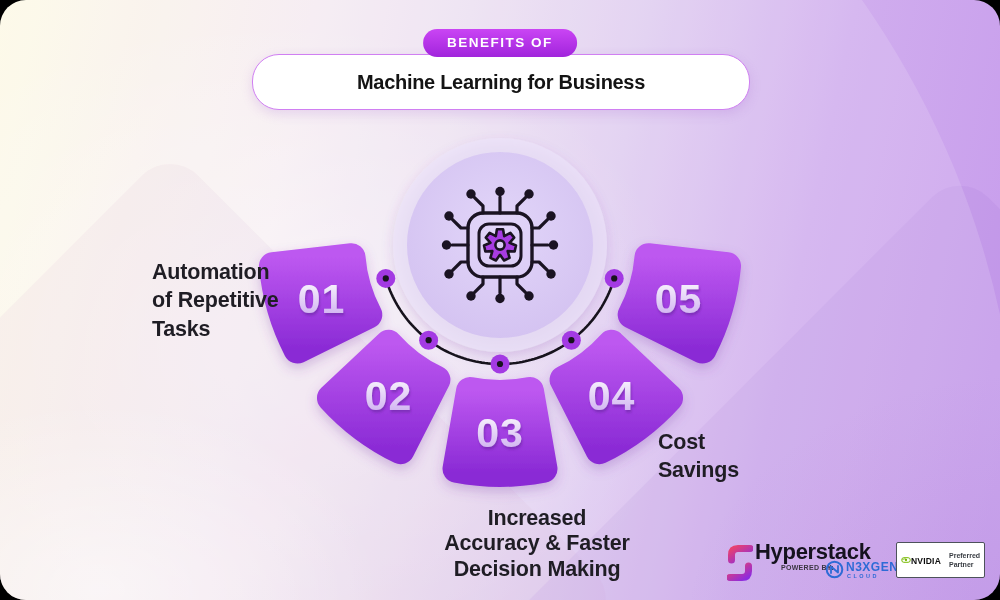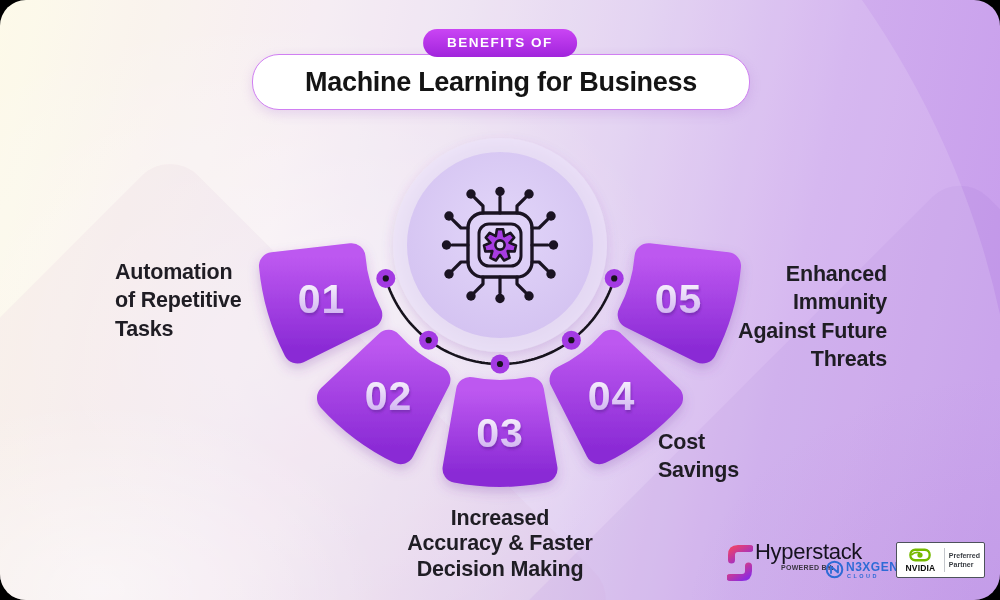--- a/index.html
+++ b/index.html
@@ -18,39 +18,39 @@
     background:radial-gradient(closest-side,rgba(255,255,255,0.55),rgba(255,255,255,0));}
   .glow-br{left:680px;top:370px;width:720px;height:520px;border-radius:50%;
     background:radial-gradient(closest-side,rgba(150,90,200,0.12),rgba(150,90,200,0));}
   .scene{position:absolute;left:0;top:0;width:1000px;height:600px;z-index:2;}
   .badge-pill{position:absolute;left:50%;top:29px;transform:translateX(-50%);height:28px;line-height:28px;
     padding:0 24px;border-radius:15px;background:linear-gradient(180deg,#ca45f4,#a124dc);
     color:#fff;font-size:13.5px;font-weight:700;letter-spacing:1.5px;z-index:6;}
   .title-box{position:absolute;left:252px;top:54px;width:496px;height:54px;background:#fff;
     border:1.6px solid #d07ff2;border-radius:27px;z-index:5;display:flex;align-items:center;justify-content:center;
     box-shadow:0 4px 12px rgba(150,80,200,0.18);}
-  .title{font-size:27px;font-weight:800;color:#141414;letter-spacing:-0.3px;}
+  .title{font-size:20px;font-weight:800;color:#141414;letter-spacing:-0.3px;}
   .label{position:absolute;z-index:3;font-weight:700;font-size:21.5px;line-height:1.32;color:#1f1d24;
-    white-space:pre-line;letter-spacing:-0.2px;}
+    white-space:pre-line;letter-spacing:-0.2px;margin-left:37px;}
   .label-1{left:115px;top:258px;text-align:left;}
   .label-2{left:223px;top:428px;text-align:left;}
   .label-3{left:350px;width:300px;top:506px;text-align:center;line-height:1.18;}
   .label-4{right:261px;top:428px;text-align:left;}
   .label-5{right:113px;top:260px;text-align:right;}
   .footer{position:absolute;left:0;top:0;width:1000px;height:600px;z-index:4;pointer-events:none;}
   .footer>*{position:absolute;}
   .brand-glyph{left:727px;top:543px;}
-  .brand-name{left:755px;top:539px;font-size:22px;font-weight:400;color:#15121e;letter-spacing:-0.3px;}
+  .brand-name{left:755px;top:539px;font-size:22px;font-weight:700;color:#15121e;letter-spacing:-0.3px;}
   .powered-by{left:781px;top:564px;font-size:7px;font-weight:700;color:#3a3542;letter-spacing:0.3px;}
   .n3x-logo{left:825px;top:560px;}
   .n3x-name{left:846px;top:560px;font-size:12px;font-weight:700;color:#2e6bd6;letter-spacing:0.5px;}
   .n3x-sub{left:847px;top:573px;font-size:5.5px;font-weight:700;color:#2e6bd6;letter-spacing:2.5px;}
   .nv-badge{left:896px;top:542px;width:89px;height:36px;background:#fff;border:1.8px solid #4d525b;
     border-radius:2px;display:flex;align-items:center;padding:2px 4px;box-sizing:border-box;}
-  .nv-left{width:40px;display:flex;flex-direction:column;align-items:center;}
+  .nv-left{width:40px;display:flex;flex-direction:row;align-items:center;}
   .nv-word{font-size:8.5px;font-weight:800;color:#0c0c0c;letter-spacing:0.2px;margin-top:1px;}
   .nv-divider{width:1px;height:24px;background:#c3c6cb;margin:0 4px;}
   .nv-text{font-size:7px;font-weight:600;color:#383c42;line-height:1.35;}
 </style>
 </head>
 <body>
 
 <div class="canvas">
 
   <div class="bg-shape tri-left"></div>
@@ -149,24 +149,20 @@
   </div>
 
   <div class="label label-1">Automation
 of Repetitive
 Tasks</div>
   <div class="label label-3">Increased
 Accuracy &amp; Faster
 Decision Making</div>
   <div class="label label-4">Cost
 Savings</div>
-  <div class="label label-5">Enhanced
-Immunity
-Against Future
-Threats</div>
 
   <div class="footer">
     <svg class="brand-glyph" width="26" height="40" viewBox="0 0 26 40">
       <defs>
         <linearGradient id="hypGrad" x1="0" y1="0" x2="1" y2="1">
           <stop offset="0" stop-color="#e8416f"></stop>
             <stop offset="1" stop-color="#8c2be0"></stop>
         </linearGradient>
       </defs>
       <path d="M23,5.5 L11,5.5 Q4.5,5.5 4.5,12 L4.5,17" fill="none" stroke="url(#hypGrad)" stroke-width="7" stroke-linecap="round"></path>

